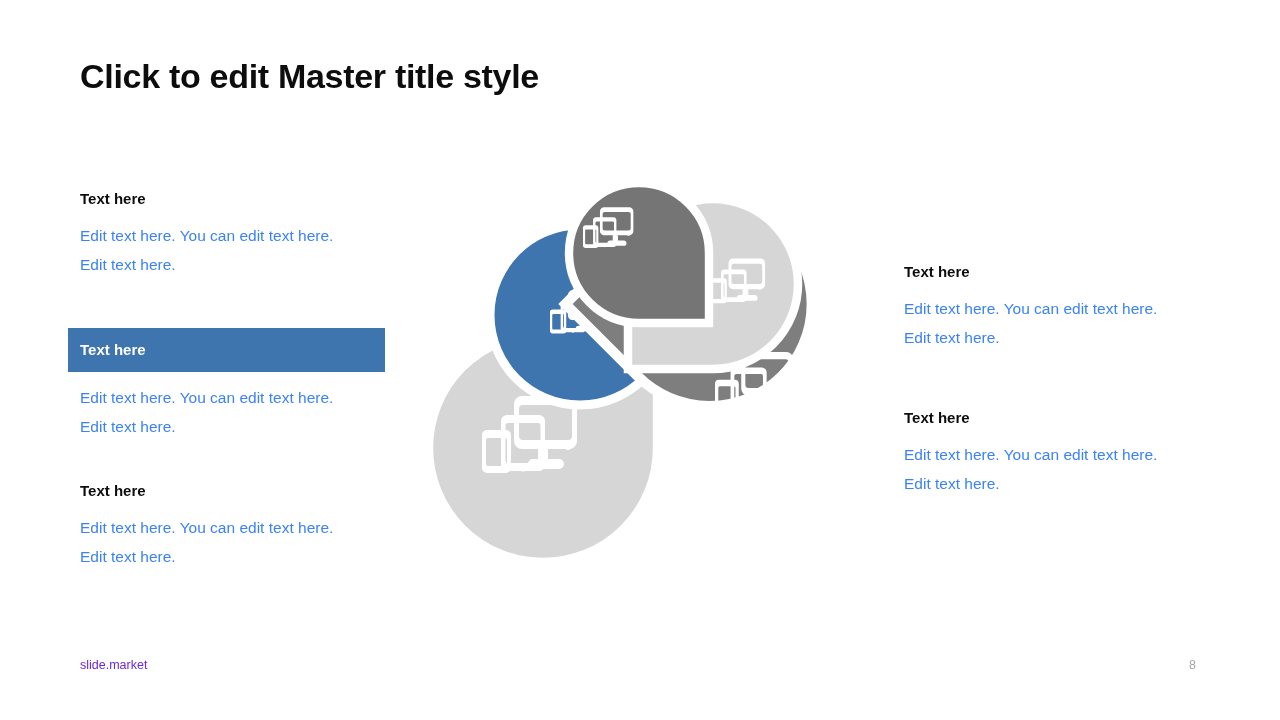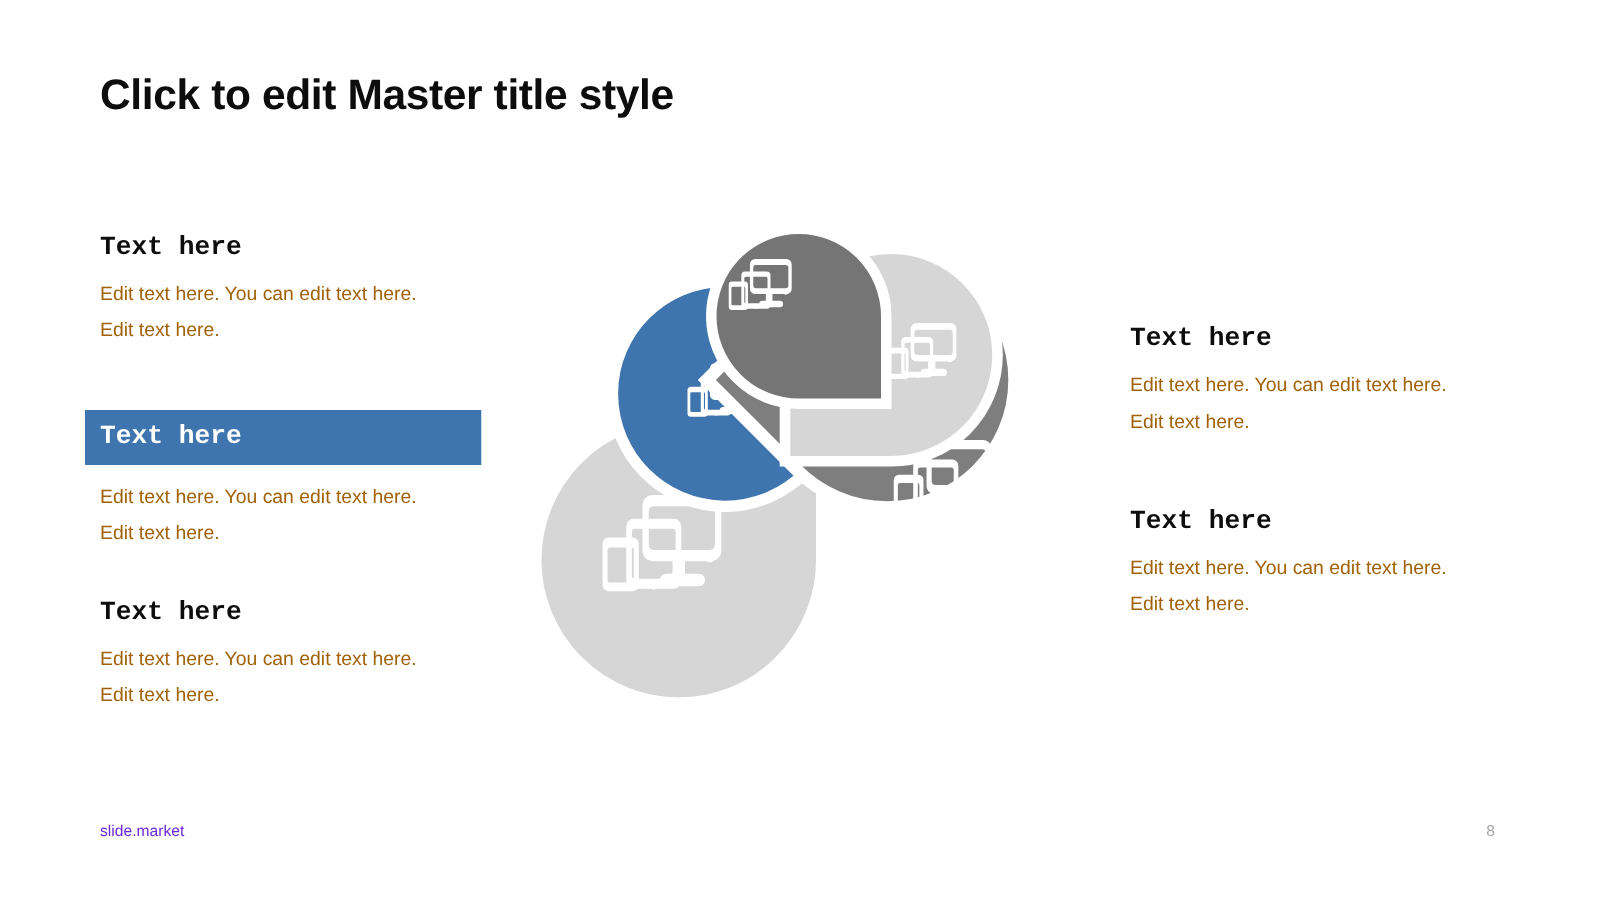--- a/index.html
+++ b/index.html
@@ -37,38 +37,37 @@
 
   
   .col {
     position: absolute;
     width: 320px;
   }
   .col-left  { left: 80px; }
   .col-right { left: 904px; }
 
   .blk-head {
-    font-size: 21px;
+    font-size: 15px;
     font-weight: bold;
     color: #0d0d0d;
     line-height: 26px;
     white-space: nowrap;
-    font-family: Liberation Mono, monospace;
   }
   .blk-head.highlight {
     background: #3F75AE;
     color: #ffffff;
     padding: 9px 0 9px 12px;
     margin-left: -12px;
     width: 305px;
     box-sizing: content-box;
   }
   .blk-body {
     font-size: 15.5px;
-    color: #a16207;
+    color: #3b82f6;
     line-height: 28.5px;
     width: 280px;
   }
 
   .b1 { position: absolute; left: 0; top: 186px; }
   .b1 .blk-body { margin-top: 10px; }
   .b2 { position: absolute; left: 0; top: 328px; }
   .b2 .blk-body { margin-top: 12px; }
   .b3 { position: absolute; left: 0; top: 478px; }
   .b3 .blk-body { margin-top: 10px; }

